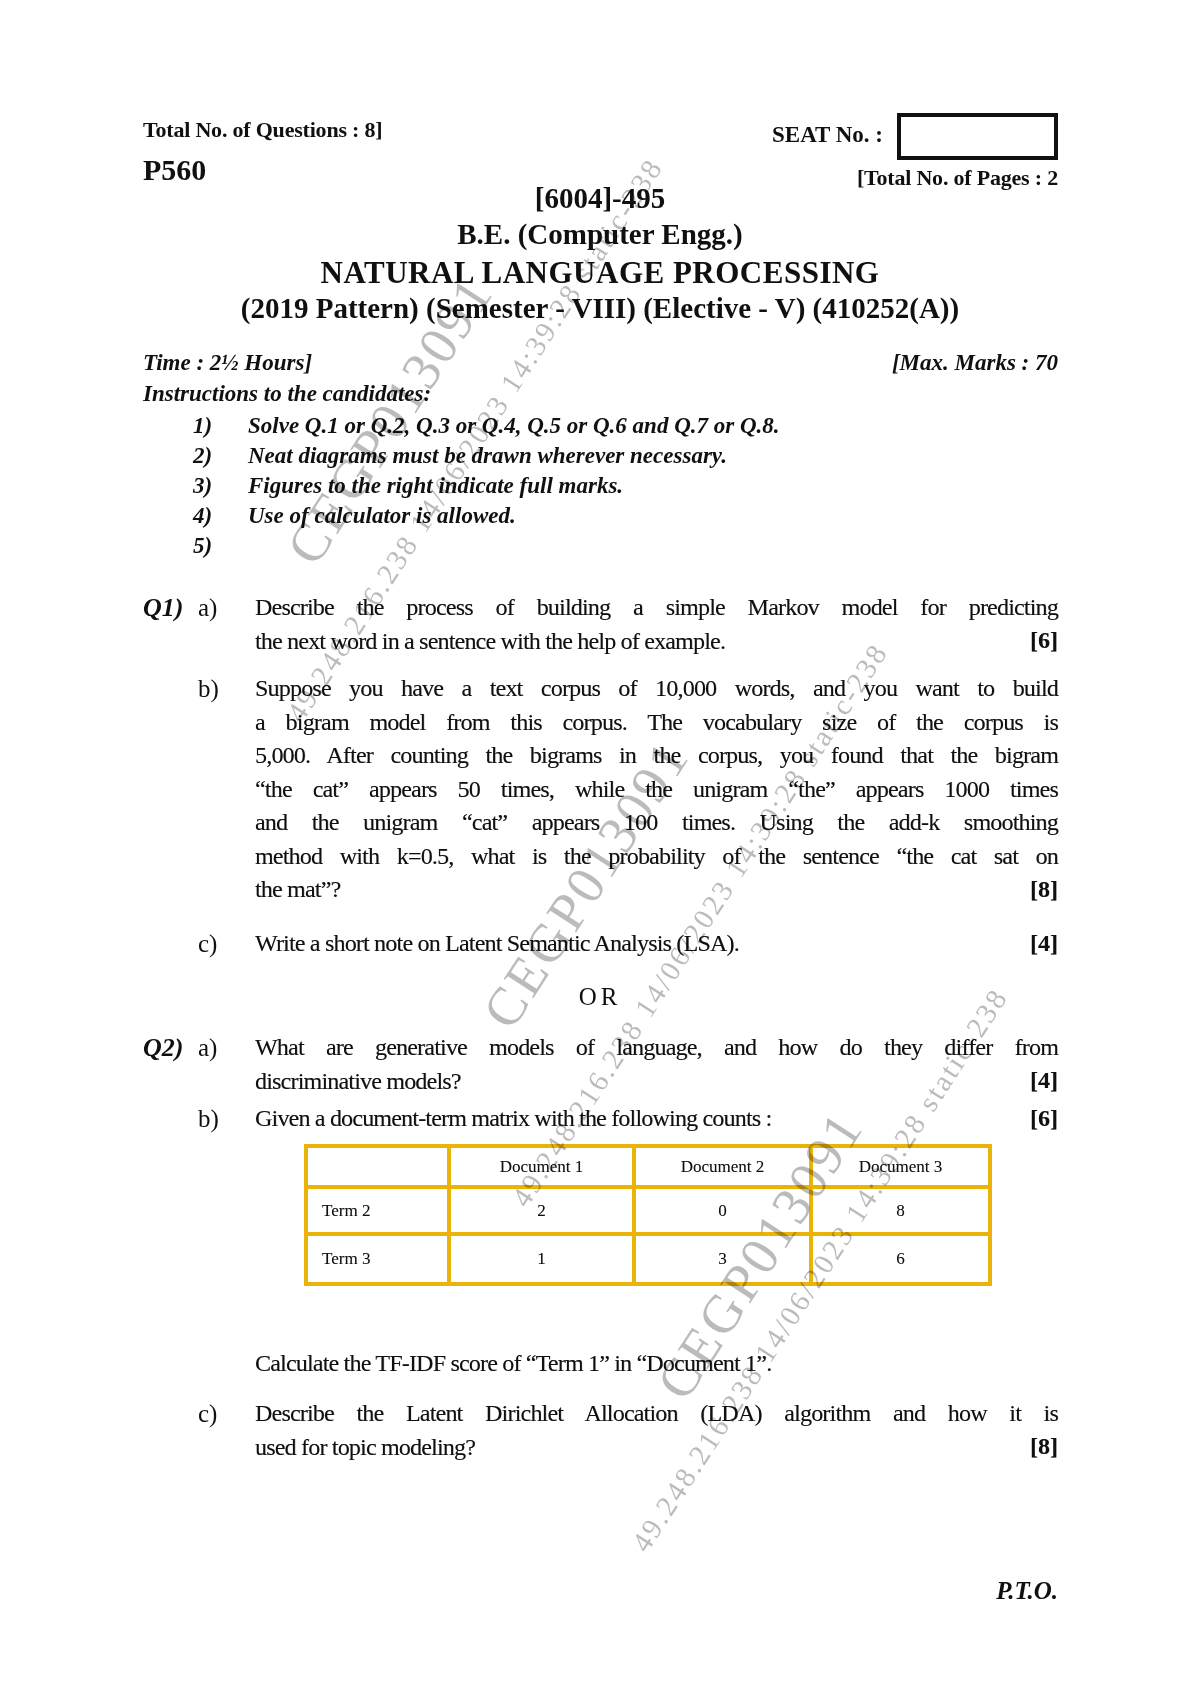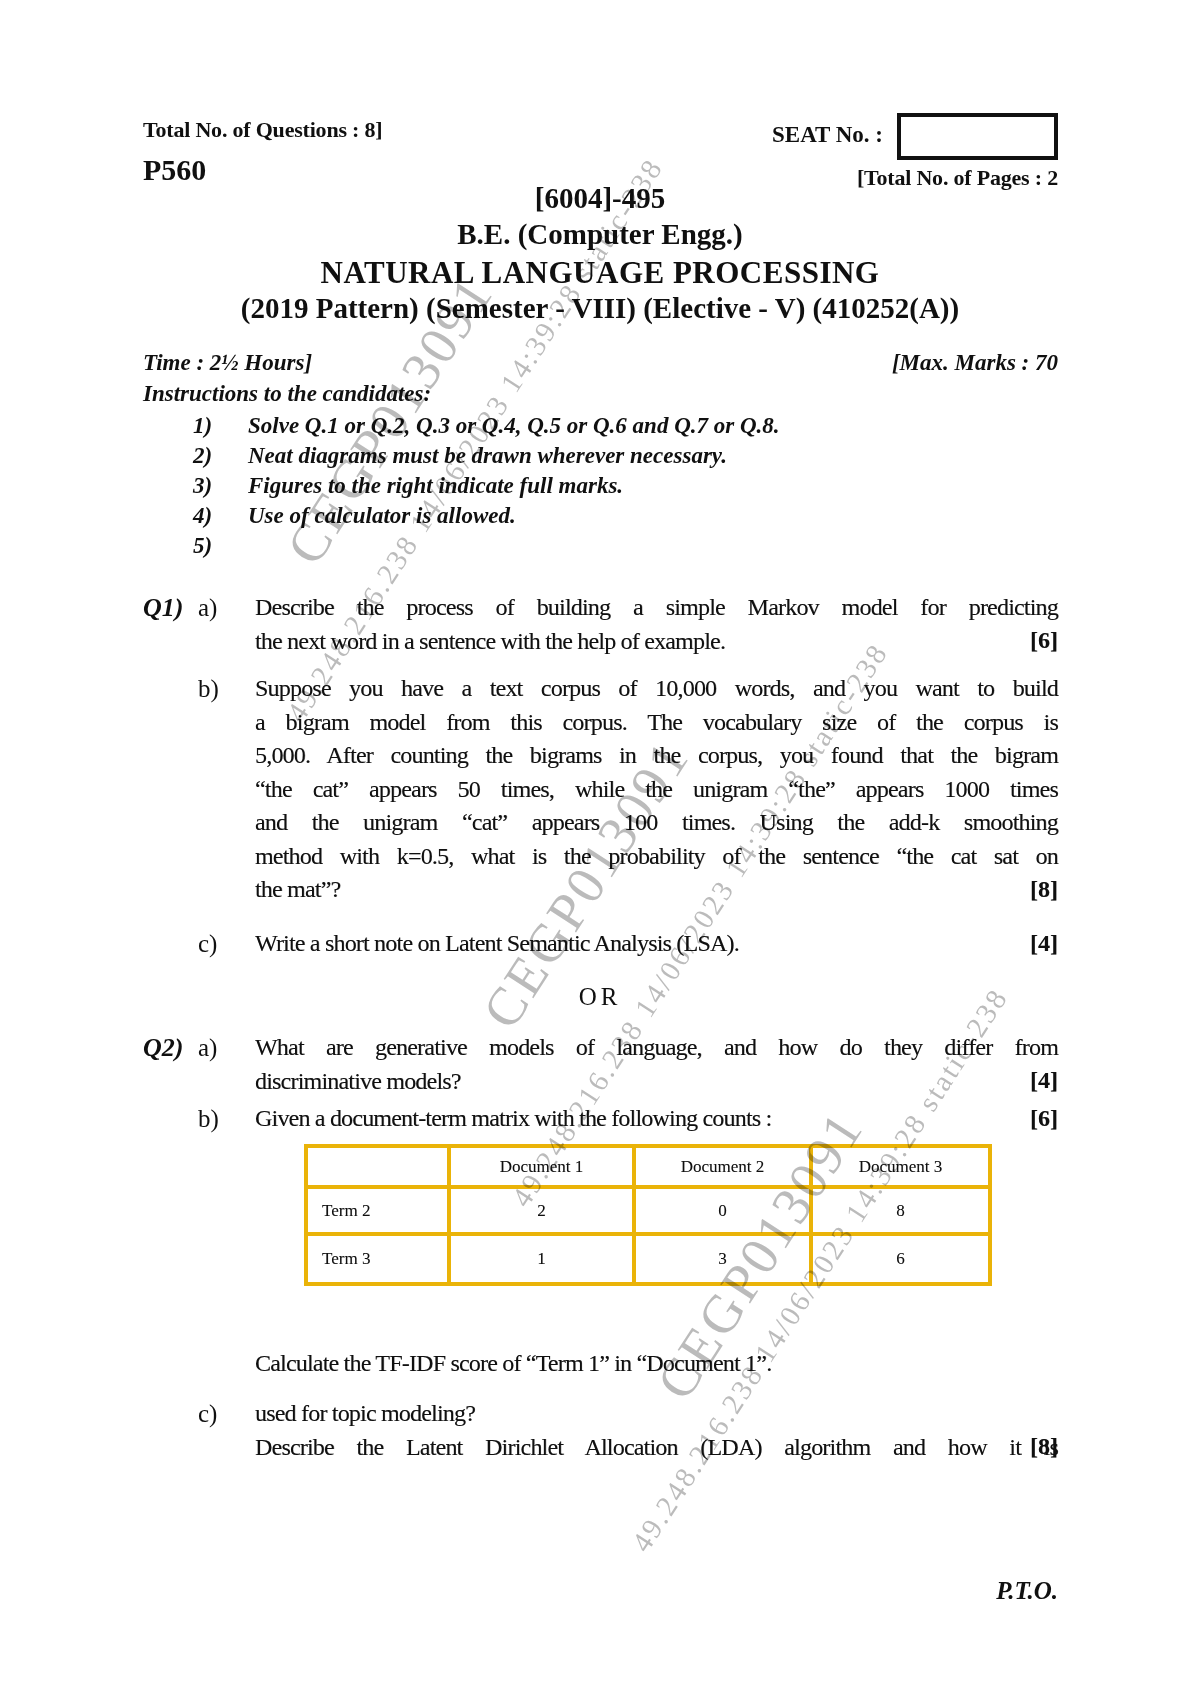--- a/index.html
+++ b/index.html
@@ -134,22 +134,22 @@
     </tr>
   </tbody>
     </table>
 
   <div class="abs tblock" style="left:255px;top:1347px;">
     <div class="line">Calculate the TF-IDF score of “Term 1” in “Document 1”.</div>
   </div>
 
   <div class="abs plabel" style="left:198px;top:1397px;">c)</div>
   <div class="abs tblock" style="left:255px;top:1397px;">
+    <div class="line j">Describe the Latent Dirichlet Allocation (LDA) algorithm and how it is</div>
     <div class="line">used for topic modeling?</div>
-    <div class="line j">Describe the Latent Dirichlet Allocation (LDA) algorithm and how it is</div>
   </div>
   <div class="abs marks" style="top:1430px;">[8]</div>
 
   <div class="abs pto" style="left:820px;top:1577px;width:238px;text-align:right;">P.T.O.</div>
 
   <div class="abs wm wm-big rot" style="left:390px;top:420px;">CEGP013091</div>
   <div class="abs wm wm-small rot" style="left:475px;top:440px;">49.248.216.238 14/06/2023 14:39:28 static-238</div>
   <div class="abs wm wm-big rot" style="left:586px;top:884px;">CEGP013091</div>
   <div class="abs wm wm-small rot" style="left:700px;top:925px;">49.248.216.238 14/06/2023 14:39:28 static-238</div>
   <div class="abs wm wm-big rot" style="left:760px;top:1255px;">CEGP013091</div>

